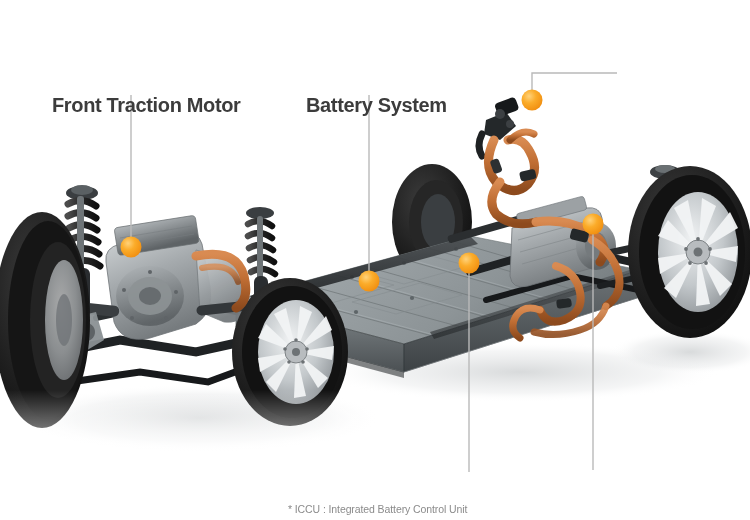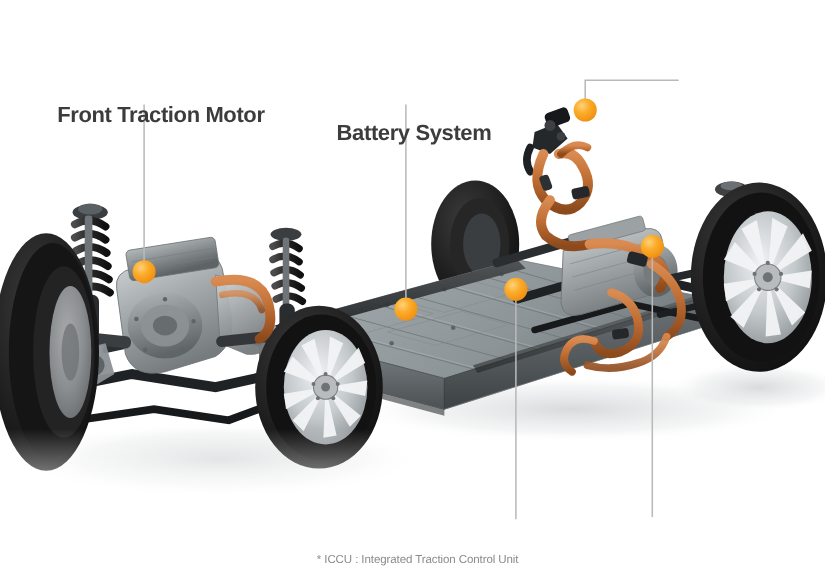--- a/index.html
+++ b/index.html
@@ -31,21 +31,21 @@
     font-family: "Liberation Sans", sans-serif;
     font-weight: bold;
     font-size: 20px;
     letter-spacing: -0.35px;
     line-height: 1.28;
     white-space: pre;
     user-select: none;
     margin-top: 29px;
   }
   .label-front   { left: 52px;  top: 64px;  }
-  .label-battery { left: 306px; top: 80px;  }
+  .label-battery { left: 306px; top: 64px;  }
   .label-plug    { left: 625px; top: 64px;  }
   .label-iccu    { left: 437px; top: 489px; }
   .label-rear    { left: 574px; top: 477px; }
   .footnote {
     position: absolute;
     left: 288px;
     top: 503px;
     color: #8b8b8b;
     font-family: "Liberation Sans", sans-serif;
     font-size: 10.5px;
@@ -401,15 +401,15 @@
   </svg>
 
   <div class="callout-label label-front">Front Traction Motor</div>
 
   <div class="callout-label label-battery">Battery System</div>
 
 
   <div class="callout-label label-iccu">ICCU</div>
 
 
-  <div class="footnote">* ICCU : Integrated Traction Control Unit</div>
+  <div class="footnote">* ICCU : Integrated Battery Control Unit</div>
 
 </div>
 
 </body></html>

